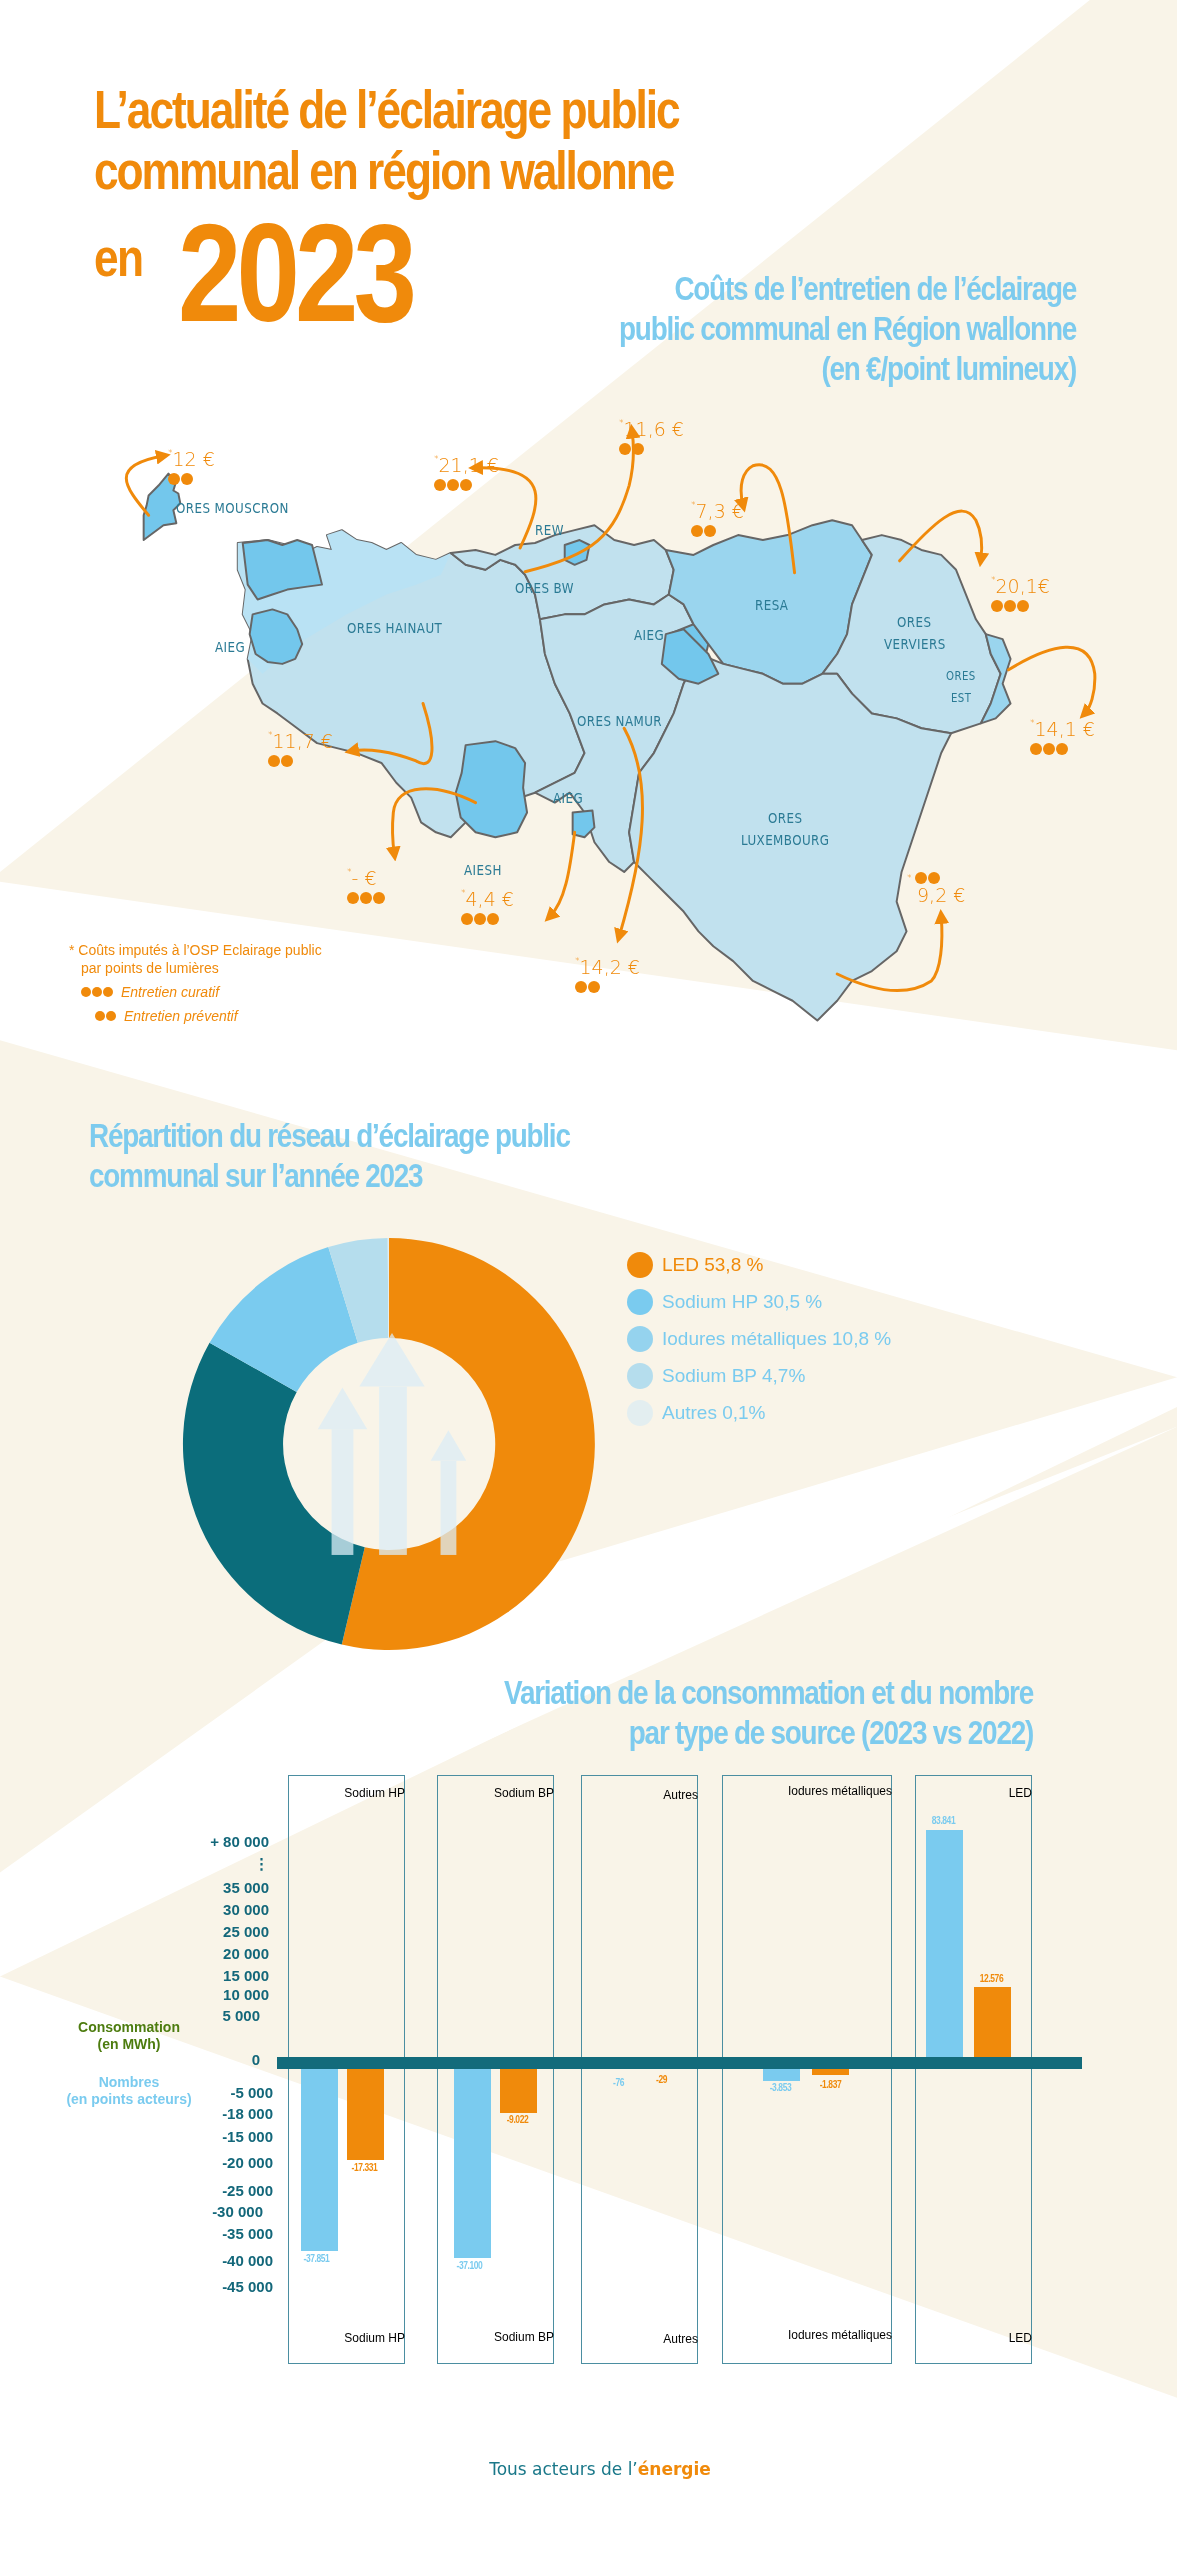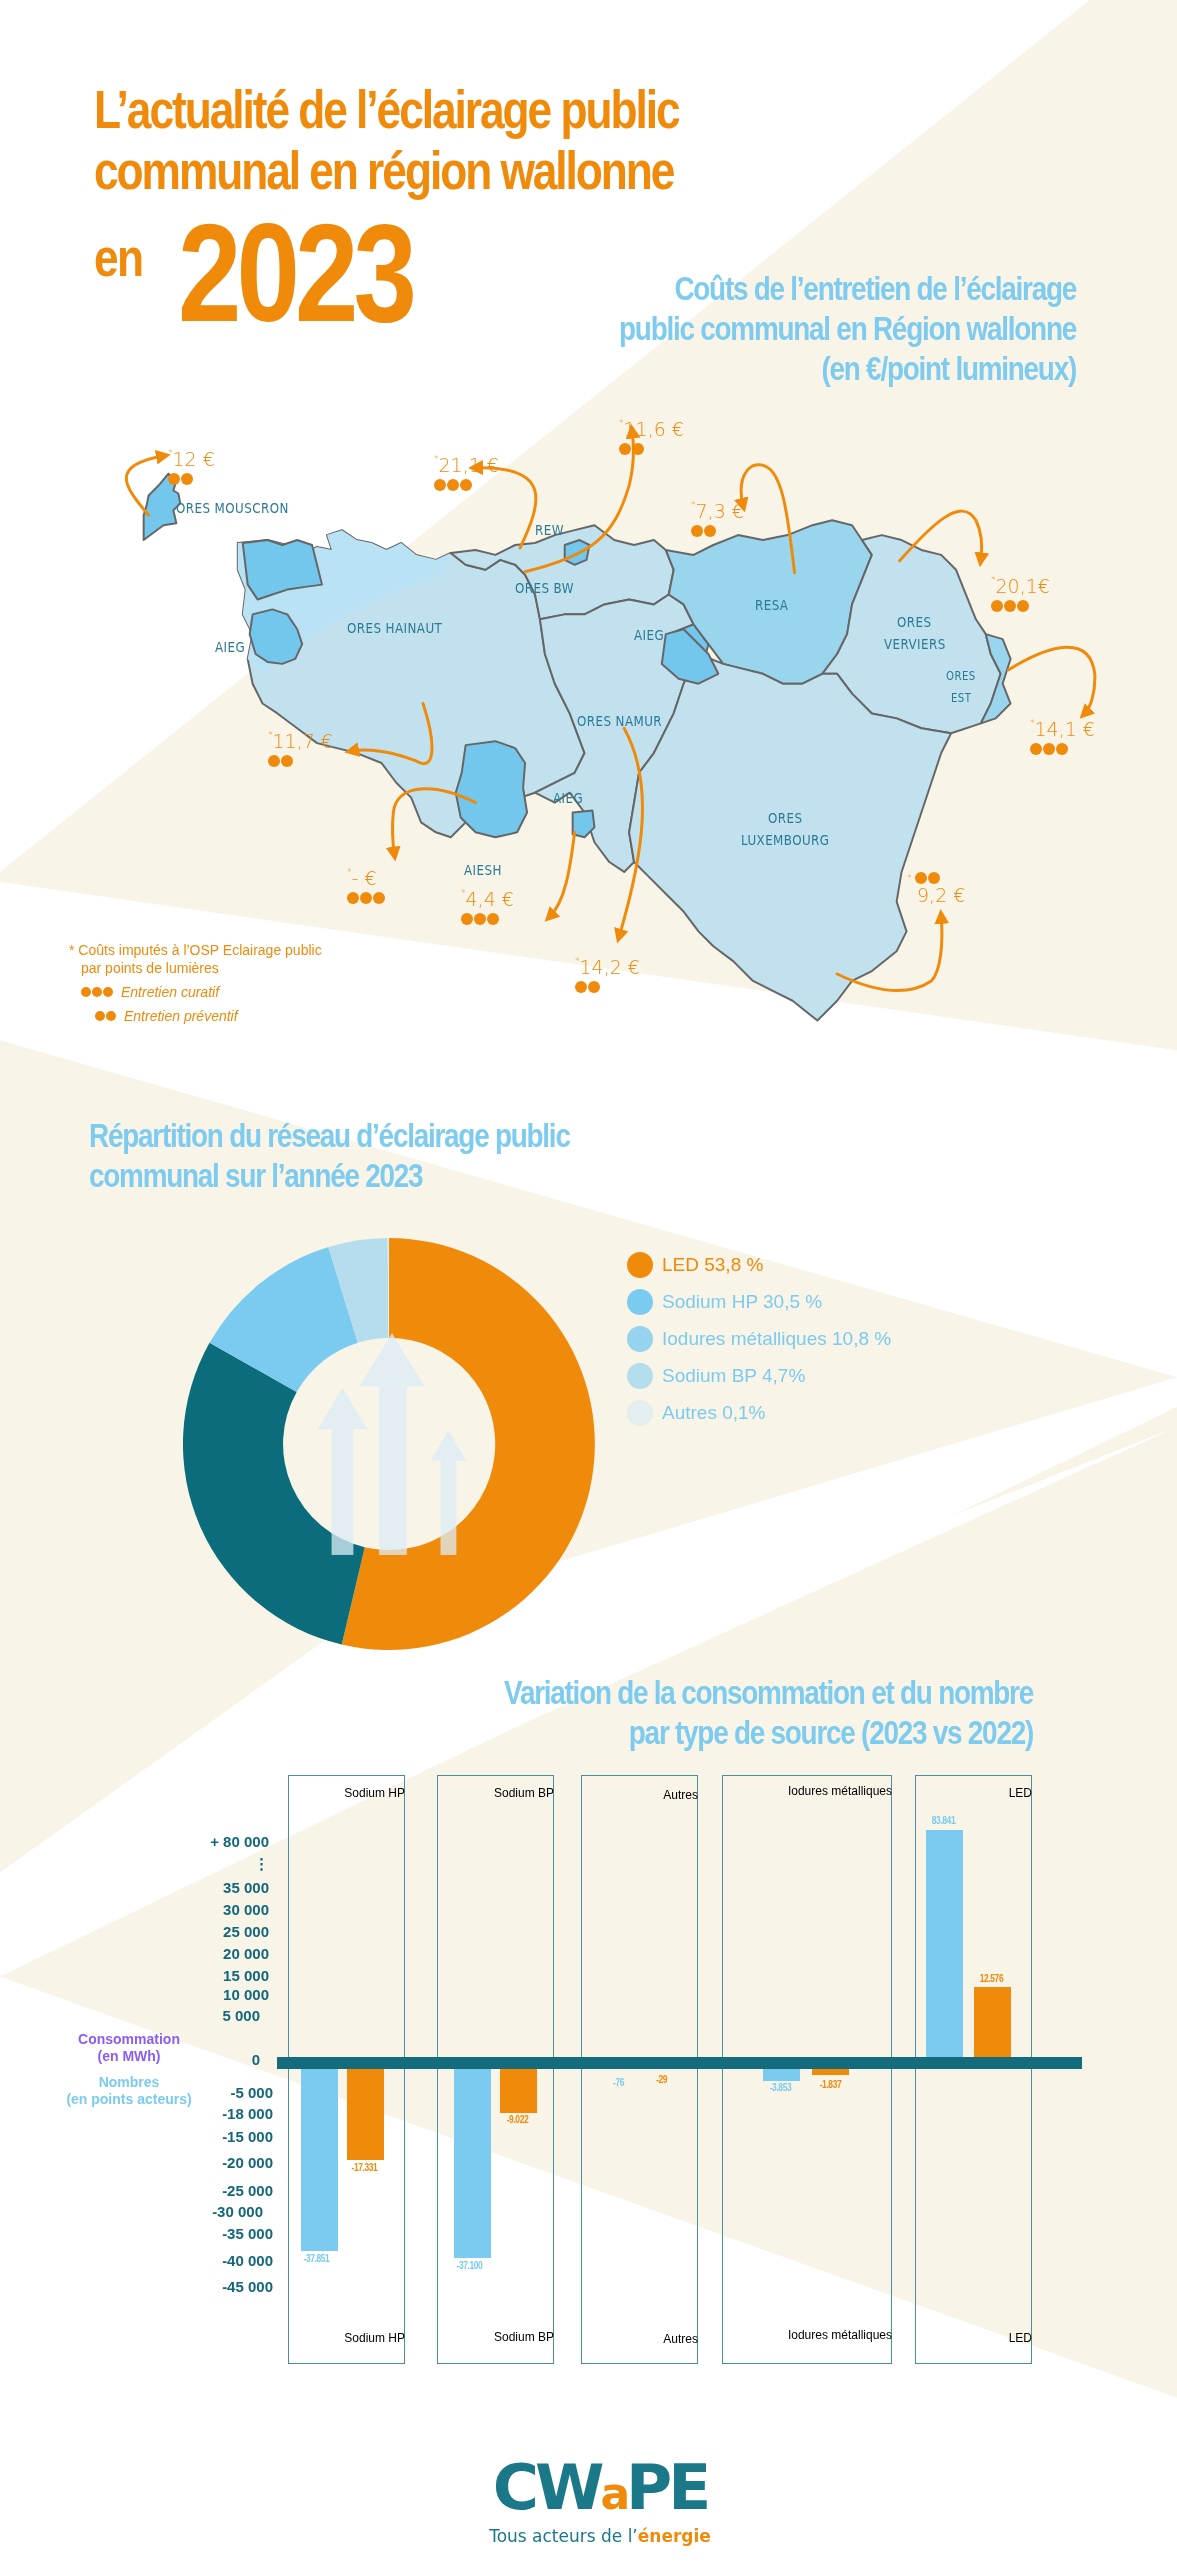--- a/index.html
+++ b/index.html
@@ -336,21 +336,21 @@
 <div class="axis-label" style="left:174px;top:2084px;">-5 000</div>
 <div class="axis-label" style="left:174px;top:2105px;">-18 000</div>
 <div class="axis-label" style="left:174px;top:2128px;">-15 000</div>
 <div class="axis-label" style="left:174px;top:2154px;">-20 000</div>
 <div class="axis-label" style="left:174px;top:2182px;">-25 000</div>
 <div class="axis-label" style="left:164px;top:2203px;">-30 000</div>
 <div class="axis-label" style="left:174px;top:2225px;">-35 000</div>
 <div class="axis-label" style="left:174px;top:2252px;">-40 000</div>
 <div class="axis-label" style="left:174px;top:2278px;">-45 000</div>
 
-<div class="side-label" style="left:40px;top:2019px;color:#8b5cf6;margin-top:12px;">
+<div class="side-label" style="left:40px;top:2019px;color:#4d7c0f;">
   <div>Consommation</div>
   <div>(en MWh)</div>
 </div>
 <div class="side-label" style="left:40px;top:2074px;color:#7acbef;">
   <div>Nombres</div>
   <div>(en points acteurs)</div>
 </div>
 
 <div class="col-box outlined" style="left:288px;top:1775px;width:117px;height:589px;"></div>
 <div class="col-box outlined" style="left:437px;top:1775px;width:117px;height:589px;"></div>
@@ -389,16 +389,15 @@
 <div class="bar-val orange" style="left:801px;top:2079px;">-1.837</div>
 
 <div class="bar blue" style="left:926px;top:1830px;width:37px;height:229px;"></div>
 <div class="bar orange" style="left:974px;top:1987px;width:37px;height:71px;"></div>
 <div class="bar-val blue" style="left:914px;top:1815px;">83.841</div>
 <div class="bar-val orange" style="left:962px;top:1973px;">12.576</div>
 
 <div class="zero-line"></div>
 
 <div class="abs logo">
-  <div class="logo-word"><span>C</span><span>W</span><span class="a">a</span><span>PE</span></div>
   <div class="logo-tag"><span>Tous acteurs de l’</span><span class="hl">énergie</span></div>
 </div>
 
 
 </body></html>

